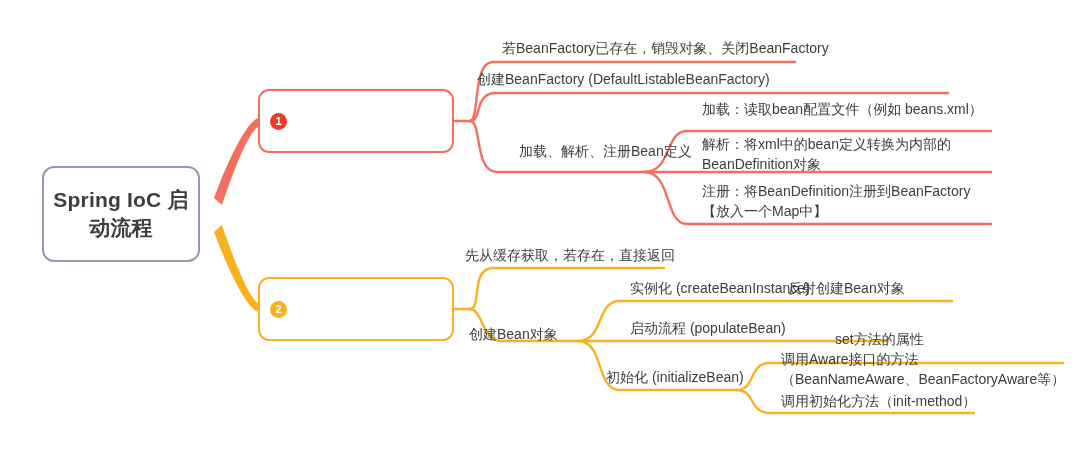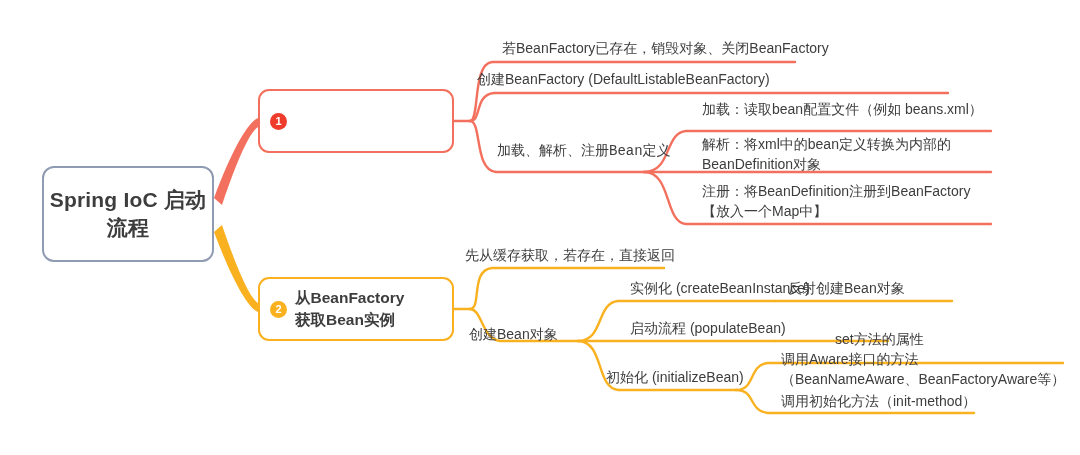--- a/index.html
+++ b/index.html
@@ -22,21 +22,21 @@
     height: 455px;
   }
   .node {
     position: absolute;
     box-sizing: border-box;
   }
   
   #root-node {
     left: 42px;
     top: 166px;
-    width: 172px;
+    width: 158px;
     height: 96px;
     border: 2.5px solid #8f9bb3;
     border-radius: 12px;
     background: #ffffff;
     display: flex;
     align-items: center;
     justify-content: center;
     z-index: 5;
   }
   #root-node .root-text {
@@ -157,29 +157,27 @@
   <div class="root-text">Spring IoC
 启动流程</div>
 </div>
 
 <div class="node l1" id="branch-1">
   <span class="badge" id="badge-1">1</span>
 </div>
 
 <div class="node l1" id="branch-2">
   <span class="badge" id="badge-2">2</span>
-  <span class="l1-text">从BeanFactory
-获取Bean实例</span>
 </div>
 
 <div class="leaf" style="left:500px; top:39px;">若BeanFactory已存在，销毁对象、关闭BeanFactory</div>
 
 <div class="leaf" style="left:475px; top:70px;">创建BeanFactory (DefaultListableBeanFactory)</div>
 
-<div class="leaf plain" style="left:495px; top:142px;font-family:Liberation Mono, monospace;">加载、解析、注册Bean定义</div>
+<div class="leaf plain" style="left:517px; top:142px;">加载、解析、注册Bean定义</div>
 
 <div class="leaf" style="left:700px; top:100px;text-align:right;">加载：读取bean配置文件（例如 beans.xml）</div>
 
 <div class="leaf" style="left:700px; top:135px;">解析：将xml中的bean定义转换为内部的
 BeanDefinition对象</div>
 
 <div class="leaf" style="left:700px; top:182px;">注册：将BeanDefinition注册到BeanFactory
 【放入一个Map中】</div>
 
 <div class="leaf" style="left:463px; top:246px;">先从缓存获取，若存在，直接返回</div>

